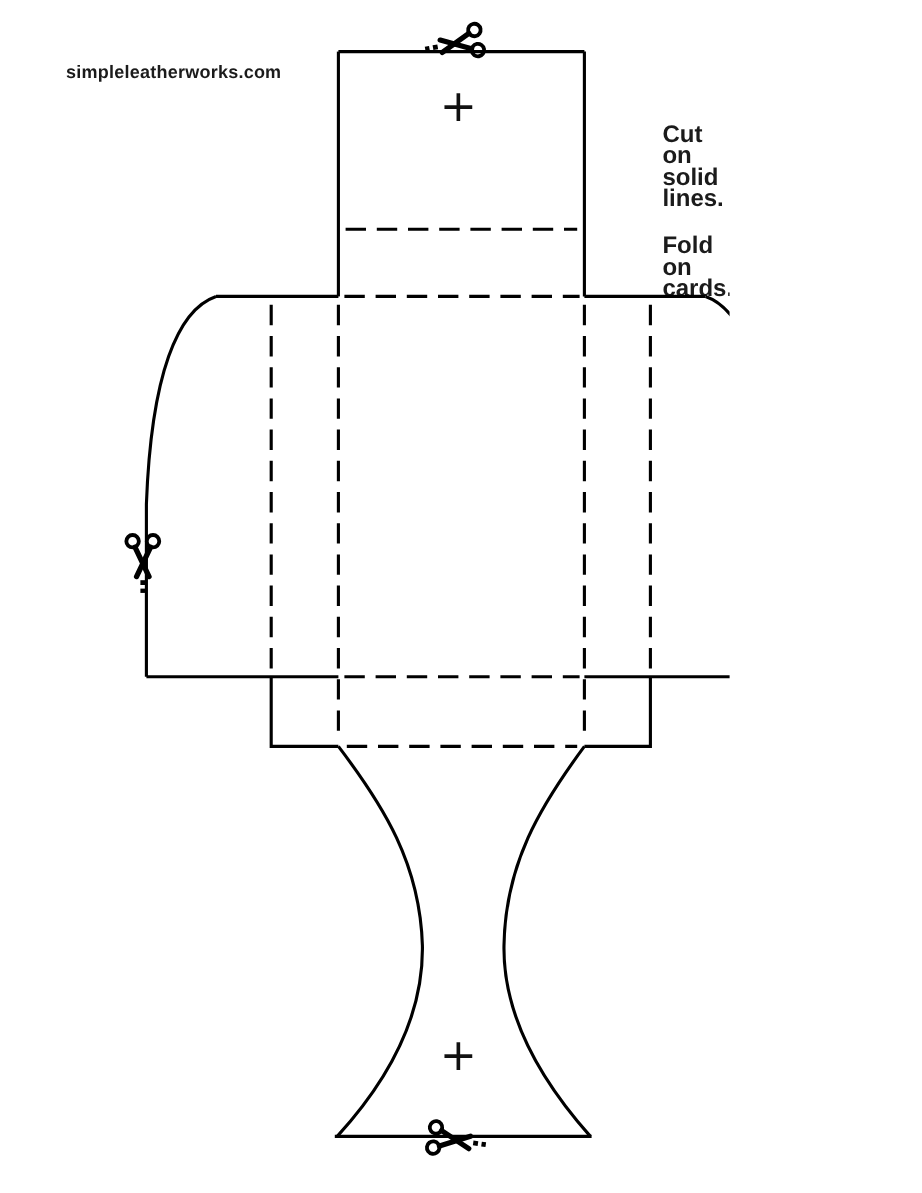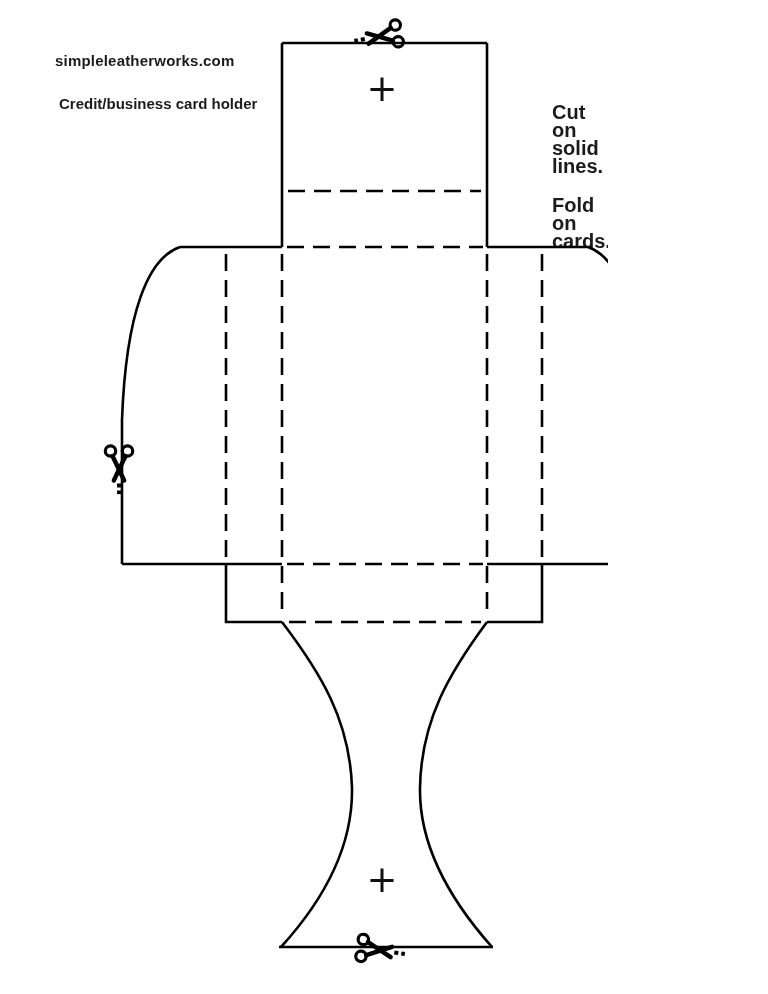--- a/index.html
+++ b/index.html
@@ -33,21 +33,20 @@
   .plus-top{left:366px;top:71px;}
   .plus-bottom{left:366px;top:862px;}
 </style>
 </head>
 <body>
 
 <div class="page" style="background: rgb(255, 255, 255); color: rgb(27, 27, 27);">
 
   <div class="site-name">simpleleatherworks.com</div>
   <div class="pattern-title">
-    <div>Credit/business card holder</div>
   </div>
   <div class="instructions">
     <div class="instr-line">Cut on solid lines.</div>
     <div class="instr-line">Fold on cards.</div>
   </div>
 
   <svg class="pattern-svg" width="768" height="994" viewBox="0 0 768 994">
     <defs>
       <g id="scissors">
         <circle cx="-15" cy="-8.5" r="5.2" fill="none" stroke="#000" stroke-width="3.2"></circle>

